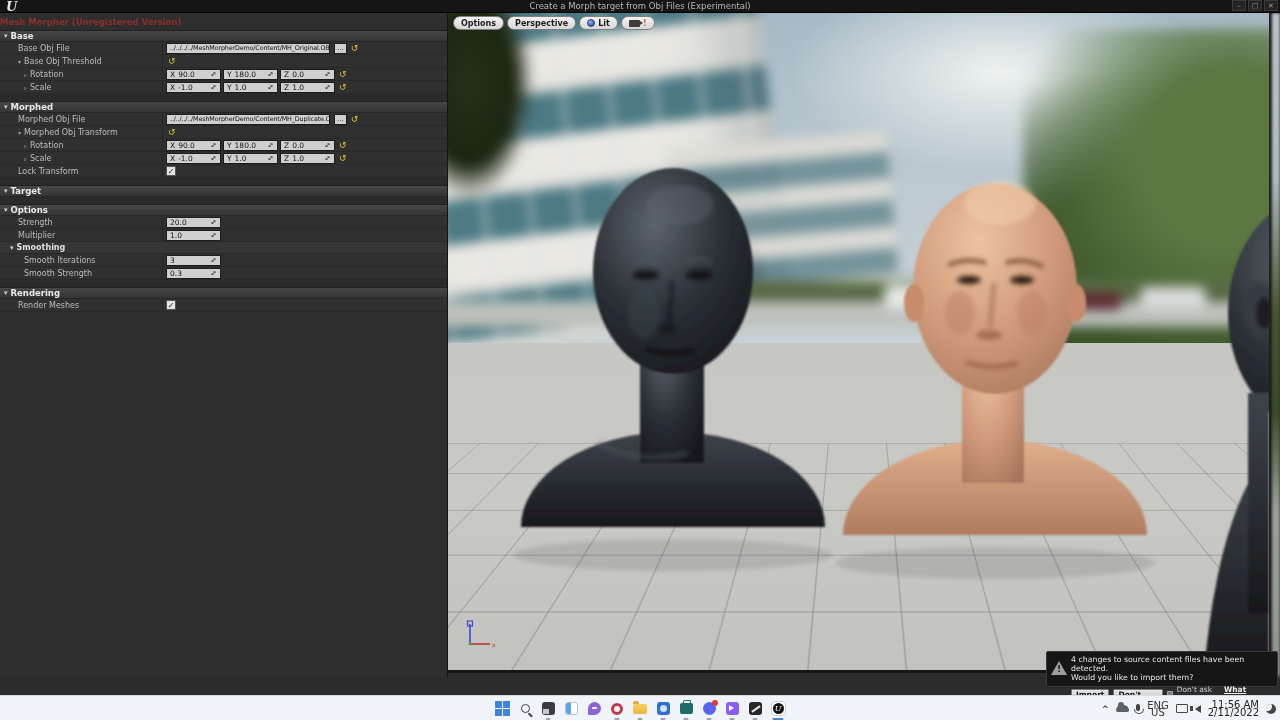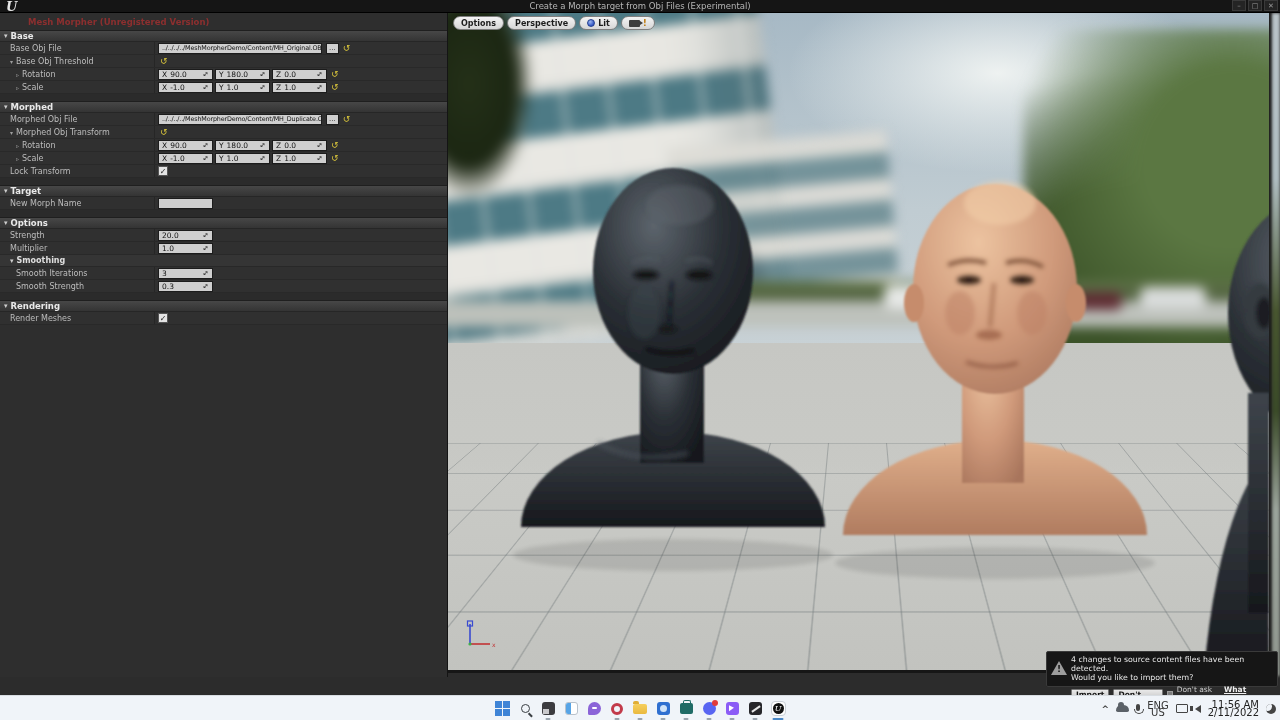--- a/index.html
+++ b/index.html
@@ -13,27 +13,27 @@
   .ue-logo { color:#e8e8e8; font-family:"DejaVu Serif","Liberation Serif",serif; font-weight:bold;
     font-style:italic; font-size:13px; line-height:13px; padding:0 6px; }
   .tb-title { position:absolute; left:0; right:0; text-align:center; color:#b5b5b5; font-size:8.5px; }
   .win-controls { position:absolute; right:2px; top:0; display:flex; gap:2px; }
   .win-btn { width:14px; height:11px; color:#9a9a9a; font-size:7px; line-height:11px; text-align:center;
     background:#242424; border:1px solid #3a3a3a; }
 
   
   .left-panel { position:absolute; left:0; top:13px; width:448px; height:664px; background:#2e2e2e;
     border-right:1px solid #141414; z-index:5; }
-  .warn-row { height:17px; display:flex; align-items:center; padding-left:28px; }
+  .warn-row { height:17px; display:flex; align-items:center; }
   .warn-text { color:#8d2f2f; font-size:8.5px; font-weight:bold; filter:blur(.4px); }
   .cat { height:12px; background:linear-gradient(#474747,#343434); border-top:1px solid #1f1f1f;
     border-bottom:1px solid #262626; display:flex; align-items:center; padding-left:4px; }
   .cat .tri { color:#cfcfcf; font-size:7px; margin-right:3px; }
   .cat .cat-label { color:#e9e9e9; font-size:8.5px; font-weight:bold; }
-  .prow { height:13px; display:flex; align-items:stretch; border-bottom:1px solid #292929; background:#303030; }
+  .prow { height:13px; display:flex; align-items:stretch; border-bottom:1px solid #292929; background:#303030;padding-left:8px; }
   .plabel { width:155px; display:flex; align-items:center; padding-left:10px; color:#bdbdbd;
     font-size:8px; border-right:1px solid #262626; gap:3px; }
   .plabel .tri { font-size:6px; color:#9d9d9d; }
   .indent1 { padding-left:16px; }
   .pval { flex:1; display:flex; align-items:center; gap:2px; padding-left:3px; }
   .subcat { height:12px; display:flex; align-items:center; padding-left:10px; background:#353535;
     border-bottom:1px solid #282828; gap:3px; }
   .subcat .tri { color:#cfcfcf; font-size:7px; }
   .subcat .cat-label { color:#dfdfdf; font-size:8px; font-weight:bold; }
   .gap { height:7px; background:#2b2b2b; }
@@ -365,26 +365,20 @@
       <div class="pval">
           <span class="cb">✓</span>
         </div>
     </div>
 
     <div class="gap"></div>
     <div class="cat">
       <span class="tri">▾</span>
       <span class="cat-label">Target</span>
     </div>
-    <div class="prow">
-      <div class="plabel">New Morph Name</div>
-      <div class="pval">
-          <div class="field namefield"></div>
-        </div>
-    </div>
 
     <div class="gap"></div>
     <div class="cat">
       <span class="tri">▾</span>
       <span class="cat-label">Options</span>
     </div>
     <div class="prow">
       <div class="plabel">Strength</div>
       <div class="pval">
           <div class="field spinbox">

